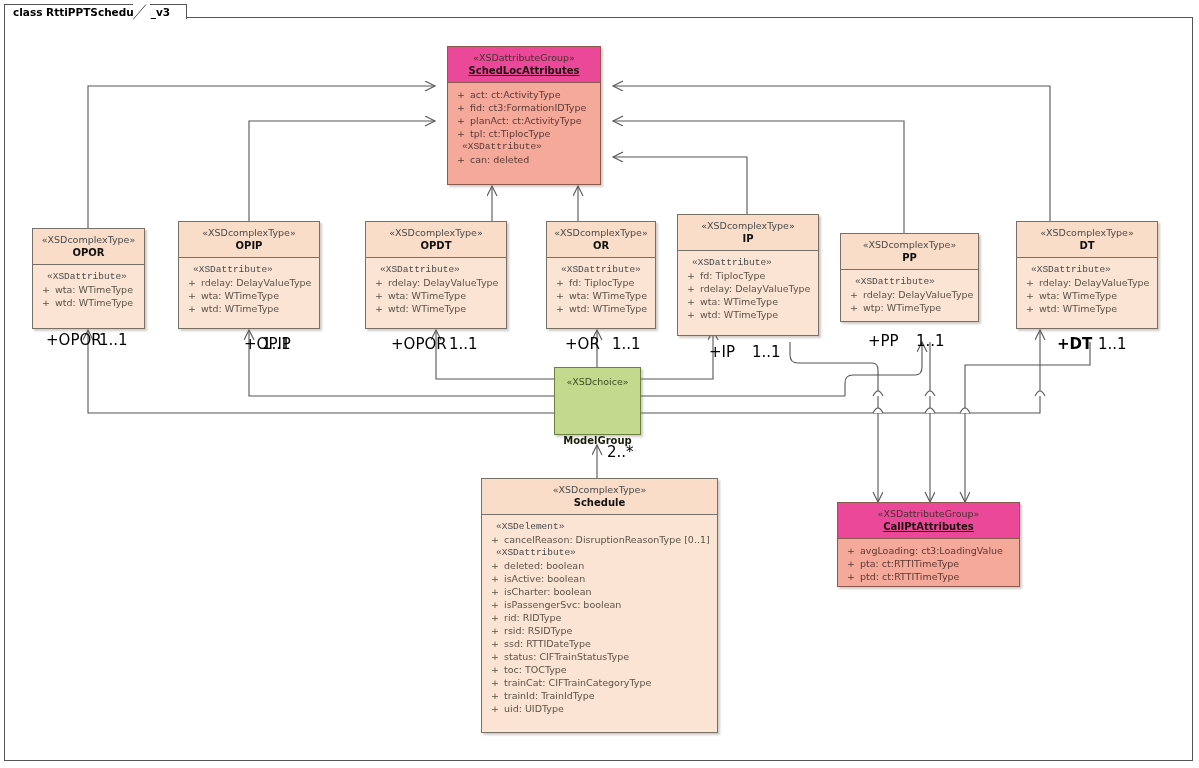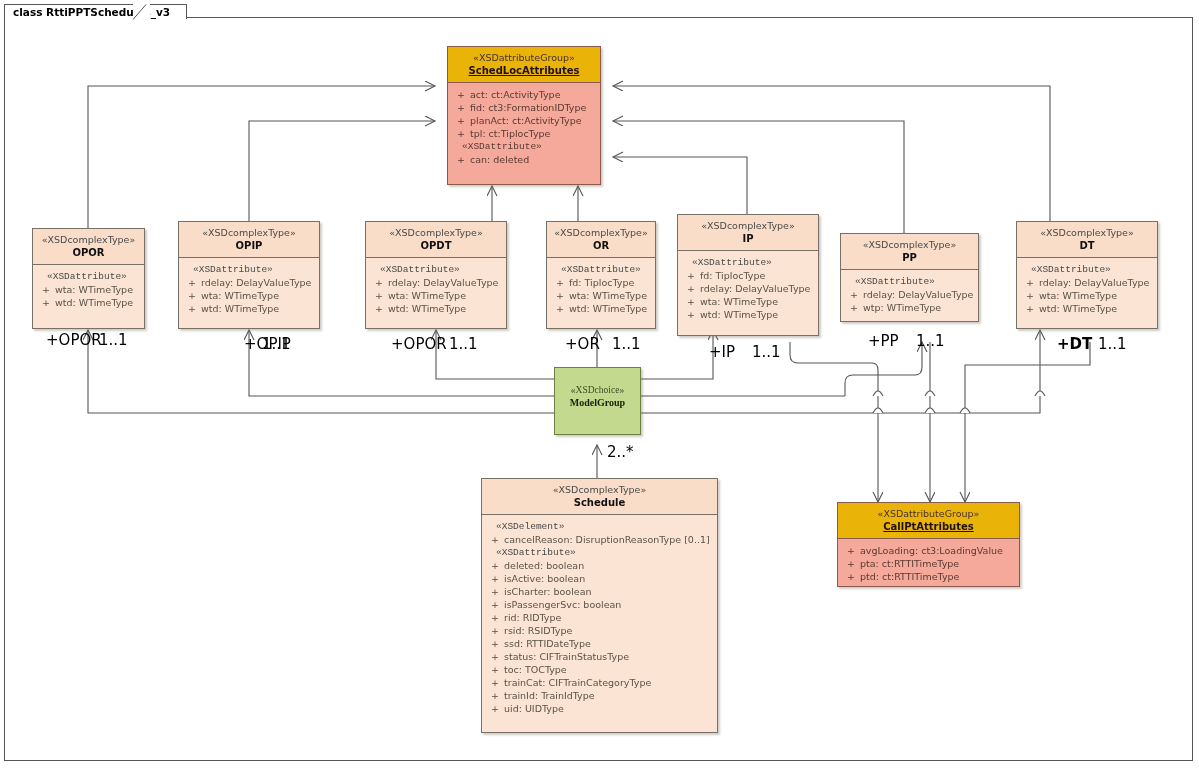--- a/index.html
+++ b/index.html
@@ -122,29 +122,29 @@
     width: 18px;
     padding-left: 5px;
     box-sizing: border-box;
     color: #5a5246;
   }
   
   .ct { background: #fbe4d4; }
   .ct .hdr { background: #f9ddc9; }
   
   .ag { background: #f4a99a; border-color: #8a5a4e; }
-  .ag .hdr { background: #eab308; border-bottom-color: #8a5a4e; }
+  .ag .hdr { background: #ec4899; border-bottom-color: #8a5a4e; }
   .ag .stereo { color: #4a3230; }
   .ag .nm { color: #201010; text-decoration: underline; }
   .ag .attr, .ag .attr .vis, .ag .grp { color: #5b3a33; }
   
   .gr { background: #c3da8e; border-color: #6c8040; }
   .gr .hdr { border-bottom: none; background: transparent; }
   .gr .stereo { color: #3c4a22; }
-  .gr .nm { color: #16200a; }
+  .gr .nm { color: #16200a; margin-top: 46px; }
 </style>
 </head>
 <body>
 
 <div id="canvas">
 
   <div id="frame"></div>
 
   <div id="title-tab">
     <span id="title-tab-text">class RttiPPTSchedules_v3</span>
@@ -447,21 +447,21 @@
           <span>wta: WTimeType</span>
         </div>
       <div class="attr">
           <span class="vis">+</span>
           <span>wtd: WTimeType</span>
         </div>
     </div>
   </div>
 
   <div class="node gr" style="left:554px; top:367px; width:87px; height:68px;">
-    <div class="hdr" style="padding-top:16px;font-family:Liberation Serif, serif;">
+    <div class="hdr" style="padding-top:8px;">
       <div class="stereo">«XSDchoice»</div>
       <div class="nm">ModelGroup</div>
     </div>
   </div>
 
   <div class="node ct" style="left:481px; top:478px; width:237px; height:255px;">
     <div class="hdr">
       <div class="stereo">«XSDcomplexType»</div>
       <div class="nm">Schedule</div>
     </div>

